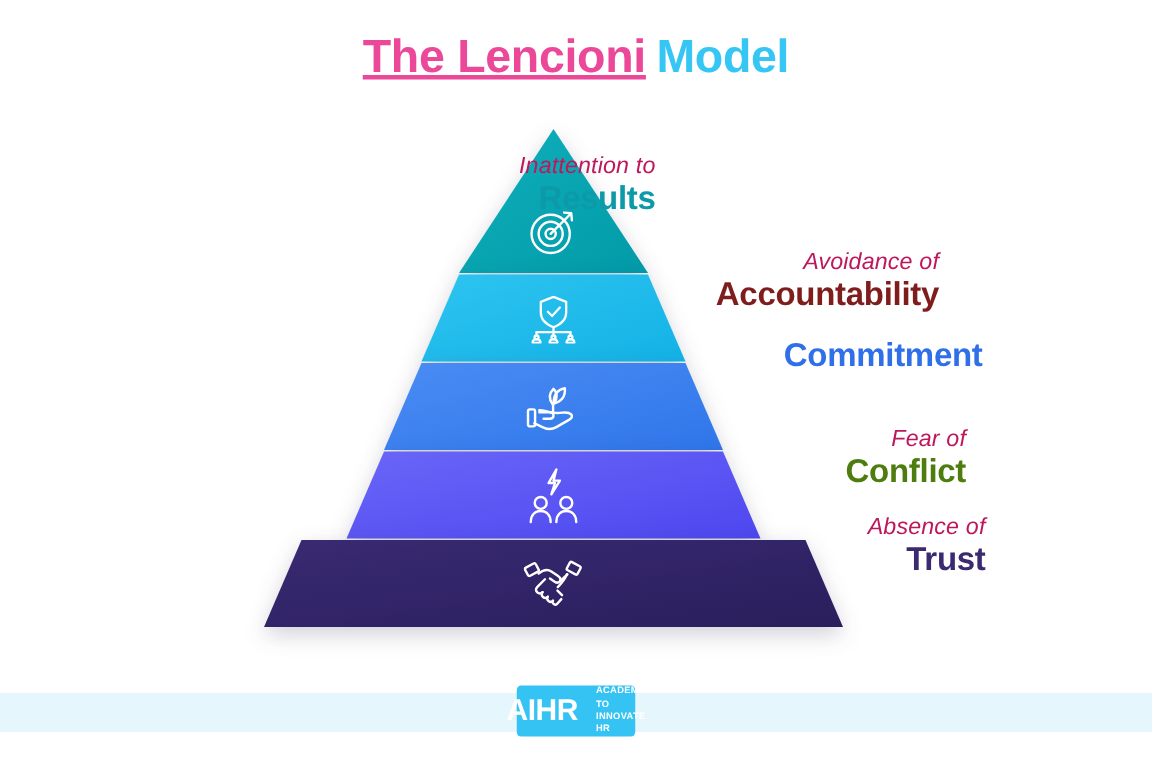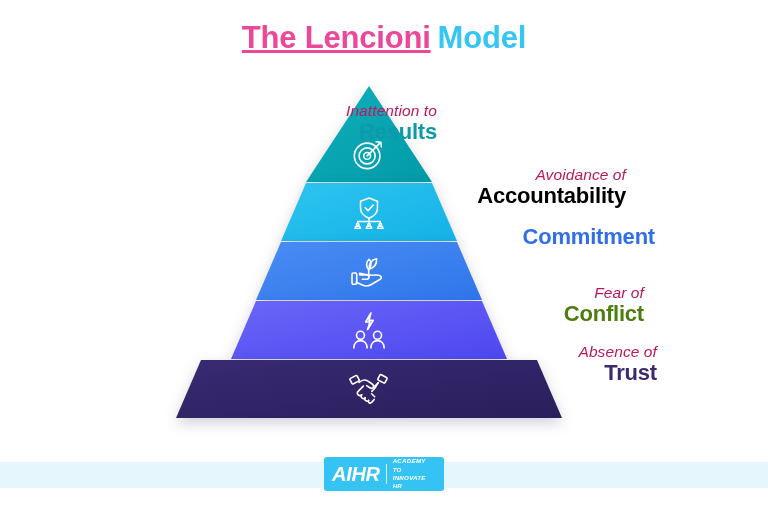--- a/index.html
+++ b/index.html
@@ -78,29 +78,28 @@
     position: absolute;
     left: 0; bottom: 22px;
     width: 768px; height: 26px;
     background: #e6f6fd;
   }
   .logo {
     position: absolute;
     left: 50%;
     bottom: 19px;
     transform: translateX(-50%);
-    width: 120px; height: 34px;
+    width: 79px; height: 34px;
     background: #35c3f3;
     border-radius: 3px;
     display: flex;
     align-items: center;
     justify-content: center;
     gap: 6px;
     padding: 0 8px;
-    font-style: italic;
   }
   .logo-word {
     color: #ffffff;
     font-size: 20px;
     font-weight: bold;
     letter-spacing: -0.3px;
     line-height: 1;
   }
   .logo-div {
     width: 1px; height: 20px;
@@ -244,21 +243,21 @@
       </svg>
     </div>
 
     <div class="label" style="right:331px; top:22px;">
       <span class="pre">Inattention to</span>
       <span class="key" style="color:#0d9aa8;">Results</span>
     </div>
 
     <div class="label" style="right:142px; top:86px;">
       <span class="pre">Avoidance of</span>
-      <span class="key" style="color:#000000;">Accountability</span>
+      <span class="key" style="color:#7f1d1d;">Accountability</span>
     </div>
 
     <div class="label" style="right:113px; top:145px;">
       <span class="key" style="color:#2f6fe8;">Commitment</span>
     </div>
 
     <div class="label" style="right:124px; top:204px;">
       <span class="pre">Fear of</span>
       <span class="key" style="color:#4d7c0f;">Conflict</span>
     </div>

